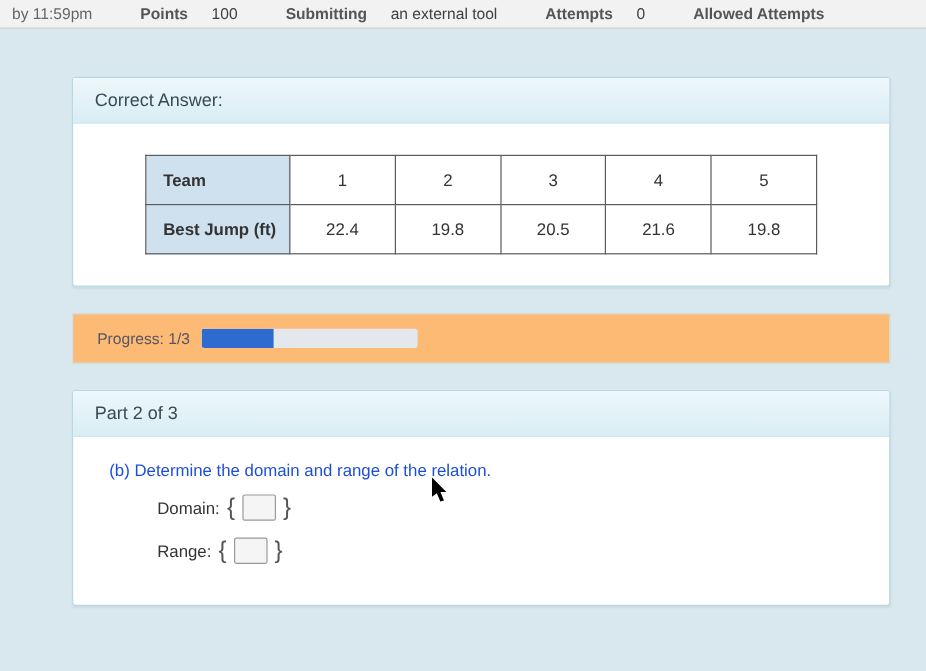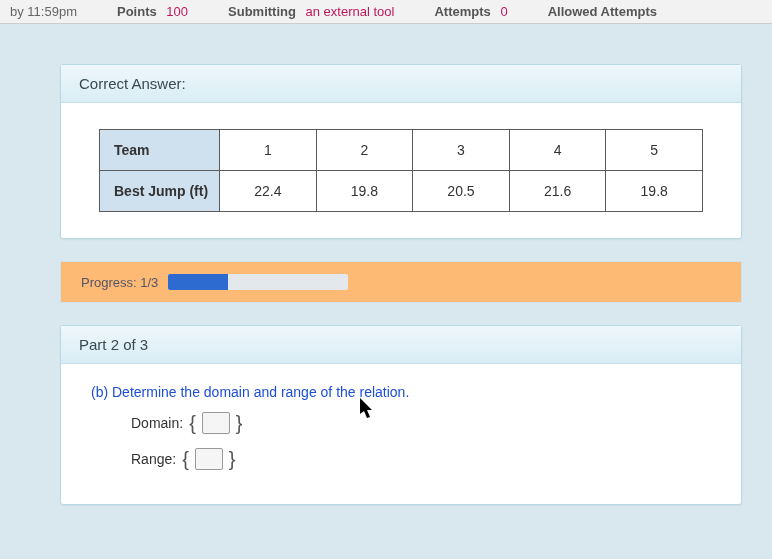--- a/index.html
+++ b/index.html
@@ -16,21 +16,21 @@
       border-bottom: 1px solid #ccc;
       padding: 4px 10px;
       font-size: 13px;
       color: #666;
       display: flex;
       gap: 34px;
       align-items: baseline;
       white-space: nowrap;
     }
     .topbar .lbl { font-weight: bold; color: #555; }
-    .topbar .val { color: #be185d; margin-left: 6px; }
+    .topbar .val { color: #404040; margin-left: 16px; }
     .topbar .grp { margin-right: 6px; }
     .container {
       padding: 40px 30px 20px 60px;
     }
     .panel {
       background: #fff;
       border: 1px solid #b9d8e6;
       border-radius: 3px;
       box-shadow: 0 1px 2px rgba(0,0,0,0.06);
       margin-bottom: 22px;
@@ -41,21 +41,21 @@
       padding: 10px 18px;
       font-weight: normal;
       font-size: 15px;
       color: #3a4a52;
     }
     .panel-body {
       padding: 20px 30px;
     }
     table.data {
       border-collapse: collapse;
-      width: 604px;
+      width: 560px;
       margin: 6px auto;
     }
     table.data td, table.data th {
       border: 1px solid #5b5b5b;
       padding: 12px 8px;
       text-align: center;
       font-size: 14px;
       color: #333;
     }
     table.data th {

